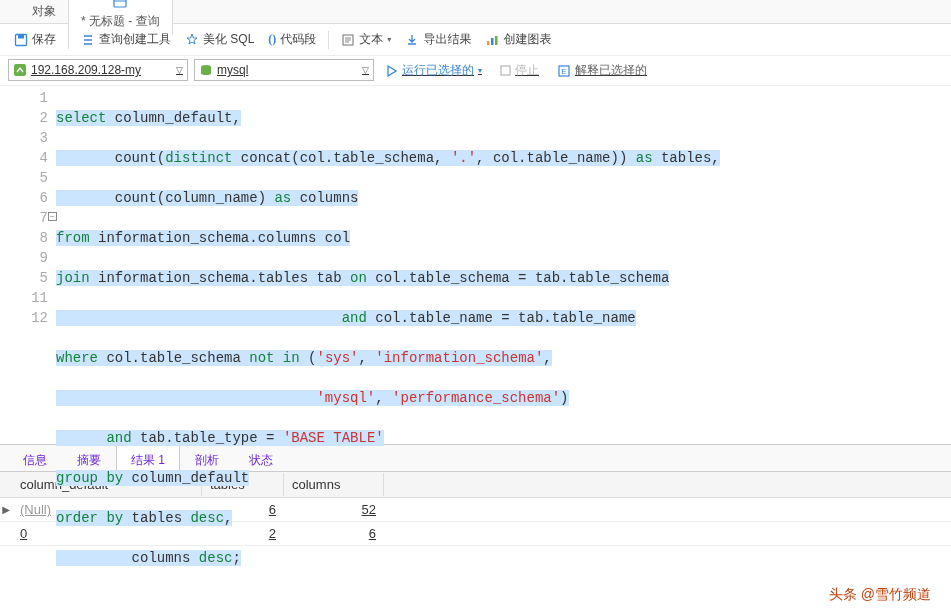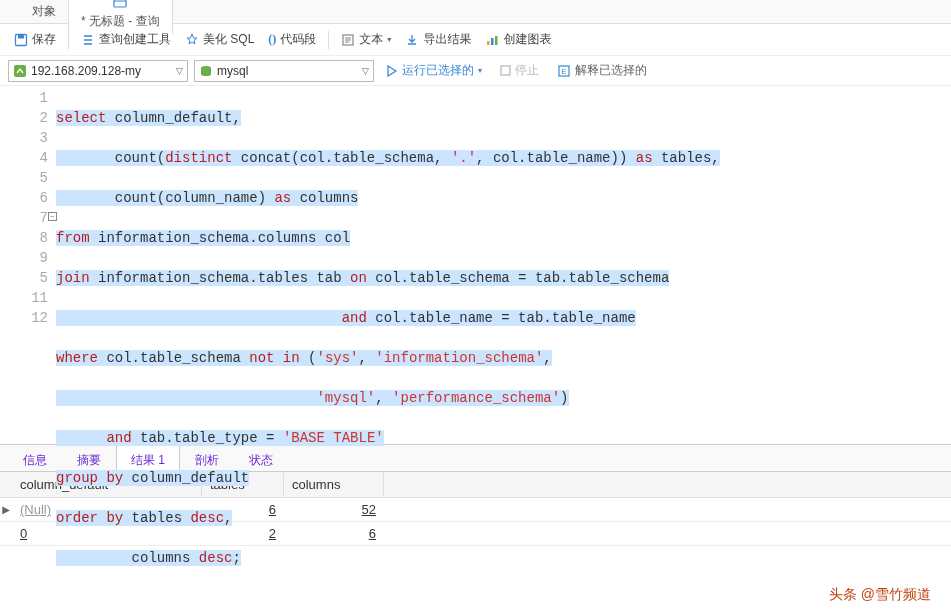--- a/index.html
+++ b/index.html
@@ -60,25 +60,26 @@
   background: #ddd;
   margin: 0 4px;
 }
 .icon {
   display: inline-flex;
   align-items: center;
   justify-content: center;
 }
 .conn-bar {
   display: flex;
-  align-items: center;
+  align-items: flex-end;
   height: 30px;
   padding: 4px 8px;
   gap: 6px;
   border-bottom: 1px solid #eee;
+  text-decoration: underline;
 }
 .dropdown {
   display: flex;
   align-items: center;
   border: 1px solid #bbb;
   height: 22px;
   padding: 0 4px;
   gap: 4px;
   background: #fff;
   cursor: pointer;
@@ -125,21 +126,21 @@
   color: #888;
 }
 .code {
   flex: 1;
   padding-top: 2px;
   white-space: pre;
   position: relative;
 }
 .code .line { height: 20px; }
 .hl { background: #cce5ff; }
-.kw { color: #b91c1c; }
+.kw { color: #15803d; }
 .str { color: #cc3333; }
 .result-tabs {
   display: flex;
   height: 28px;
   border-bottom: 1px solid #ccc;
   border-top: 1px solid #ccc;
   padding-left: 8px;
   background: #f9f9f9;
 }
 .result-tabs .rtab {

